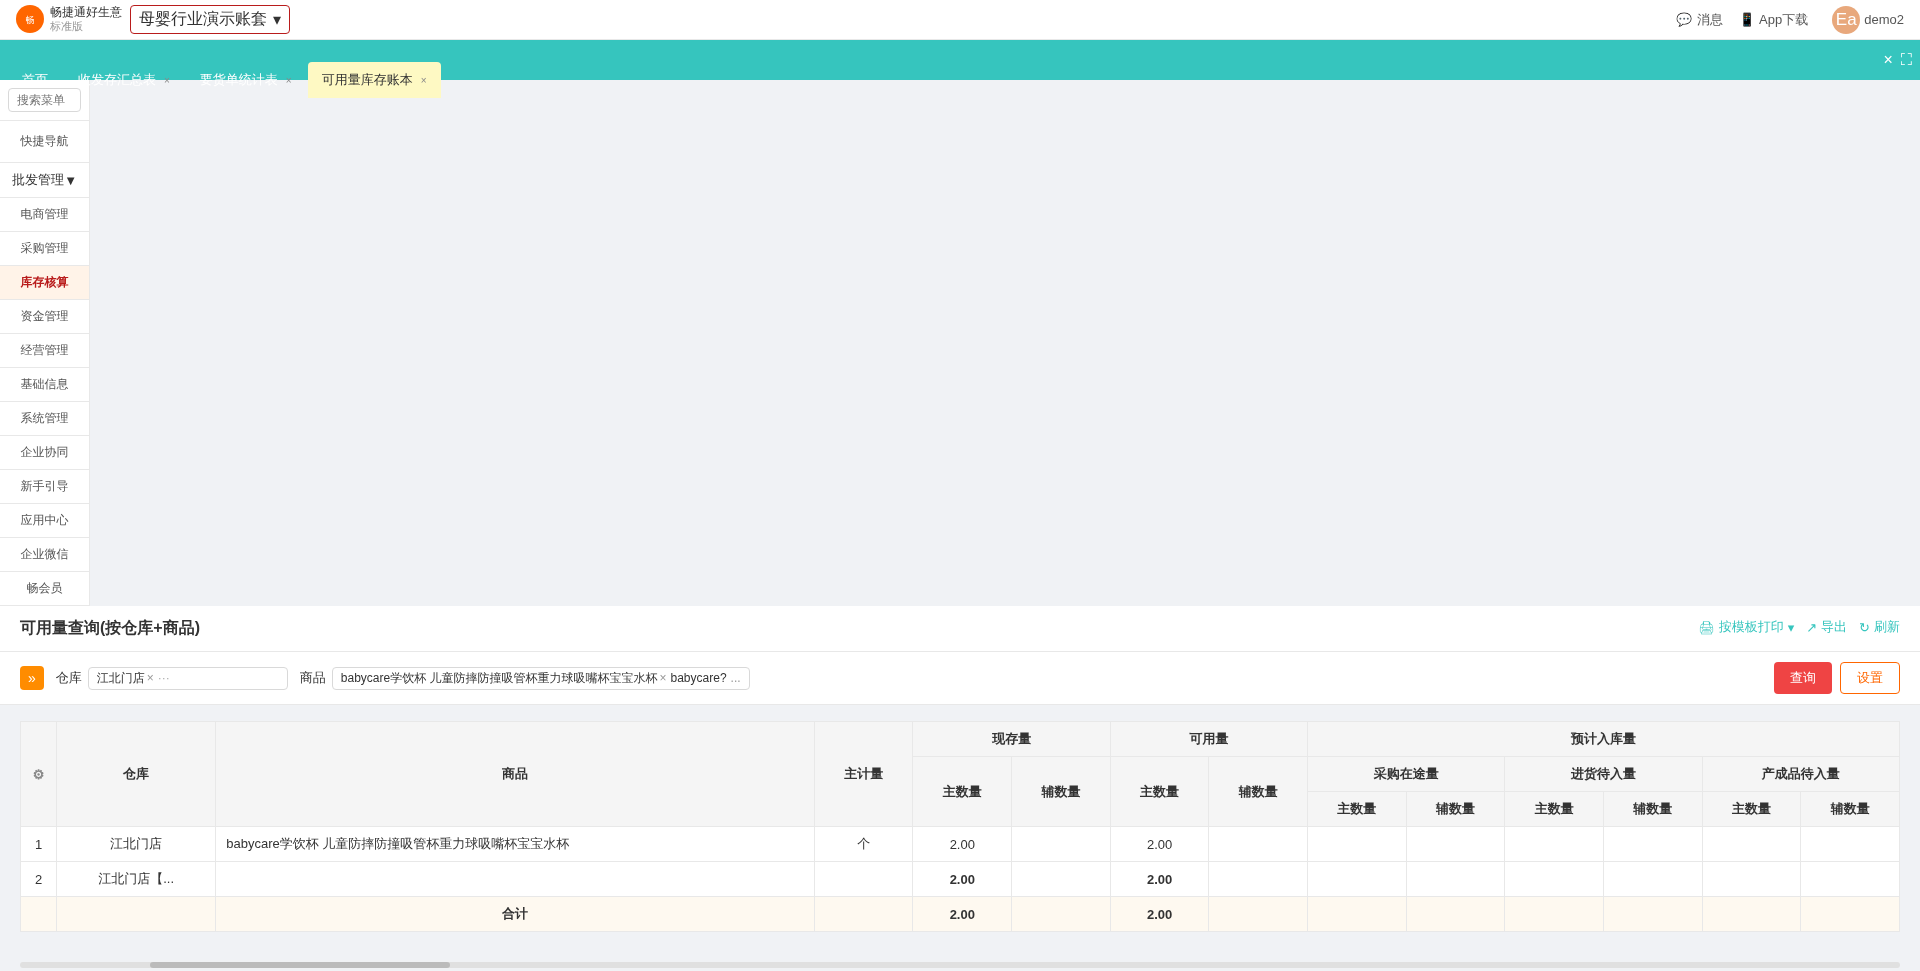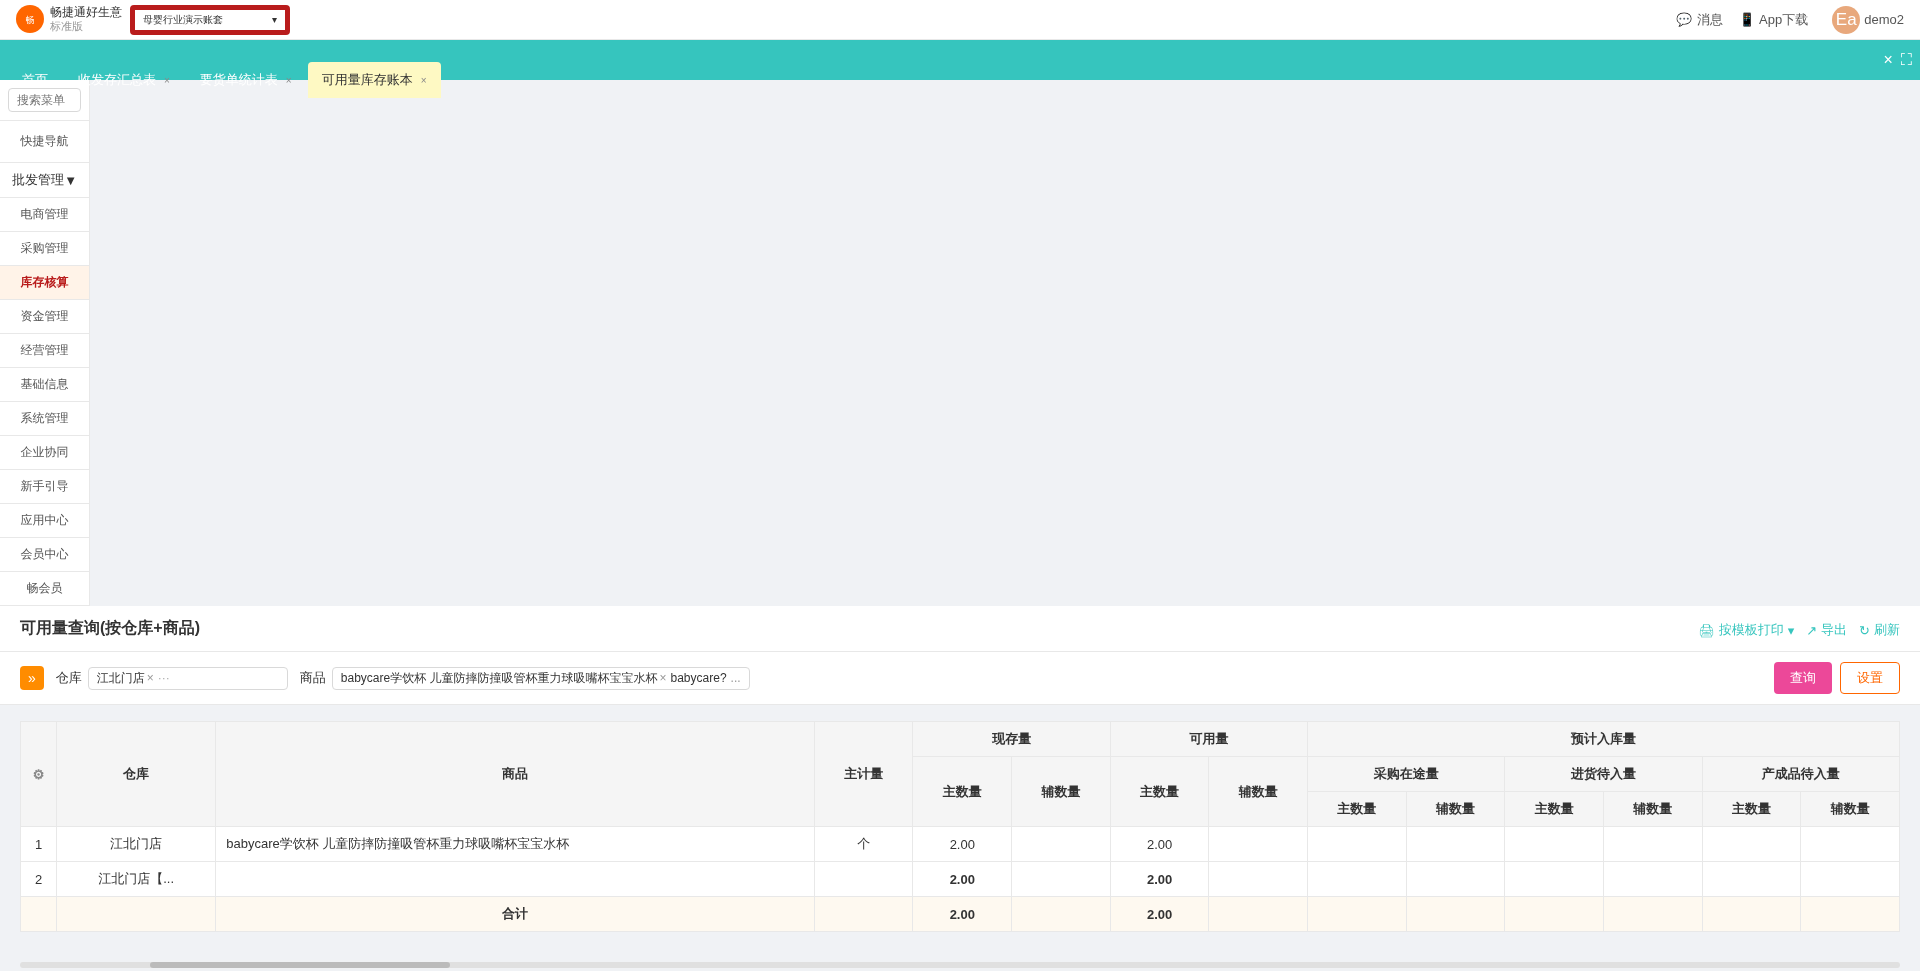--- a/index.html
+++ b/index.html
@@ -12,22 +12,22 @@
       border-bottom: 1px solid #e8e8e8;
     }
     .topbar-left { display: flex; align-items: center; gap: 8px; }
     .logo-area { display: flex; align-items: center; gap: 6px; }
     .logo-icon { width: 28px; height: 28px; background: #ff6600; border-radius: 50%; display: flex; align-items: center; justify-content: center; }
     .logo-icon svg { width: 18px; height: 18px; }
     .logo-text { font-size: 12px; color: #333; line-height: 1.2; }
     .logo-sub { font-size: 11px; color: #999; }
     .store-selector {
       display: flex; align-items: center; gap: 4px;
-      border: 5px solid #b91c1c; border-radius: 4px;
-      padding: 3px 8px; cursor: pointer; font-size: 10px; color: #333;
+      border: 1px solid #b91c1c; border-radius: 4px;
+      padding: 3px 8px; cursor: pointer; font-size: 16px; color: #333;
       min-width: 160px;
       justify-content: space-between;
     }
     .topbar-right { display: flex; align-items: center; gap: 16px; }
     .topbar-right-item { display: flex; align-items: center; gap: 4px; font-size: 13px; color: #555; cursor: pointer; }
     .avatar { width: 28px; height: 28px; border-radius: 50%; background: #e8a87c; display: flex; align-items: center; justify-content: center; font-size: 17px; color: #fff; margin-left: 8px; }
 
     
     .nav-tabs {
       display: flex; align-items: center; background: #36c5be;
@@ -70,21 +70,21 @@
     }
     .sidebar-item {
       padding: 8px 12px; font-size: 12px; color: #555; cursor: pointer;
       text-align: center;
     }
     .sidebar-item.active { color: #b91c1c; background: #fff3e8; font-weight: bold; }
 
     
     .main { flex: 1; overflow: auto; background: #f0f2f5; display: flex; flex-direction: column; }
     .page-header {
-      display: flex; align-items: flex-end; justify-content: space-between;
+      display: flex; align-items: flex-start; justify-content: space-between;
       background: #fff; padding: 12px 20px; border-bottom: 1px solid #e8e8e8;
     }
     .page-title { font-size: 16px; font-weight: bold; color: #333; }
     .header-actions { display: flex; align-items: center; gap: 12px; }
     .header-action-btn {
       display: flex; align-items: center; gap: 4px;
       font-size: 13px; color: #36c5be; cursor: pointer; border: none; background: none;
     }
 
     
@@ -103,21 +103,21 @@
       border: 1px solid #d9d9d9; border-radius: 4px;
       padding: 2px 8px; min-width: 200px; font-size: 12px; color: #333;
       cursor: pointer;
     }
     .filter-tag { display: flex; align-items: center; gap: 2px; }
     .filter-tag .remove { color: #999; cursor: pointer; }
     .filter-more { color: #999; }
     .filter-ellipsis { color: #aaa; font-size: 12px; }
     .action-btns { margin-left: auto; display: flex; gap: 8px; }
     .btn-primary {
-      background: #ec4899; color: #fff; border: none; border-radius: 4px;
+      background: #ef4444; color: #fff; border: none; border-radius: 4px;
       padding: 6px 16px; cursor: pointer; font-size: 13px; font-family: Liberation Serif, serif;
     }
     .btn-secondary {
       background: #fff; color: #ff6600; border: 1px solid #ff6600; border-radius: 4px;
       padding: 6px 16px; cursor: pointer; font-size: 13px;
     }
 
     
     .table-container { padding: 16px 20px; flex: 1; }
     .data-table { width: 100%; border-collapse: collapse; background: #fff; border: 1px solid #e8e8e8; }
@@ -242,21 +242,21 @@
     <div class="sidebar-section">
       <div class="sidebar-item">企业协同</div>
     </div>
     <div class="sidebar-section">
       <div class="sidebar-item">新手引导</div>
     </div>
     <div class="sidebar-section">
       <div class="sidebar-item">应用中心</div>
     </div>
     <div class="sidebar-section">
-      <div class="sidebar-item">会员中心</div>
+      <div class="sidebar-item">企业微信</div>
     </div>
     <div class="sidebar-section">
       <div class="sidebar-item">畅会员</div>
     </div>
   </div>
 
   <div class="main">
 
     <div class="page-header">
       <div class="page-title">可用量查询(按仓库+商品)</div>

